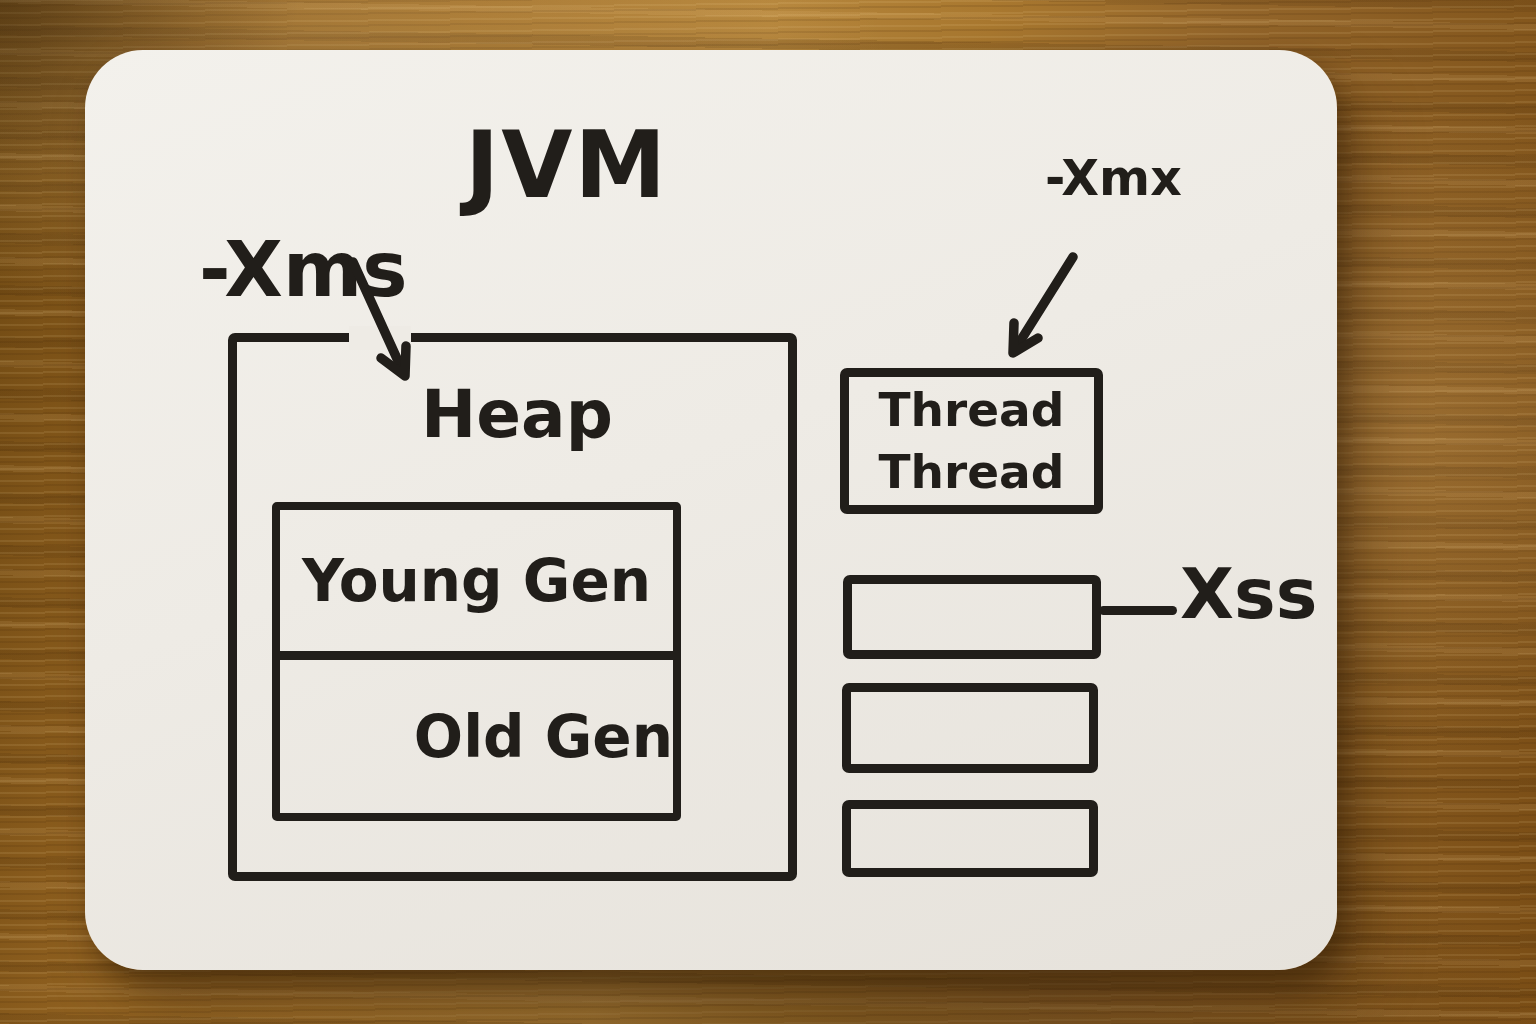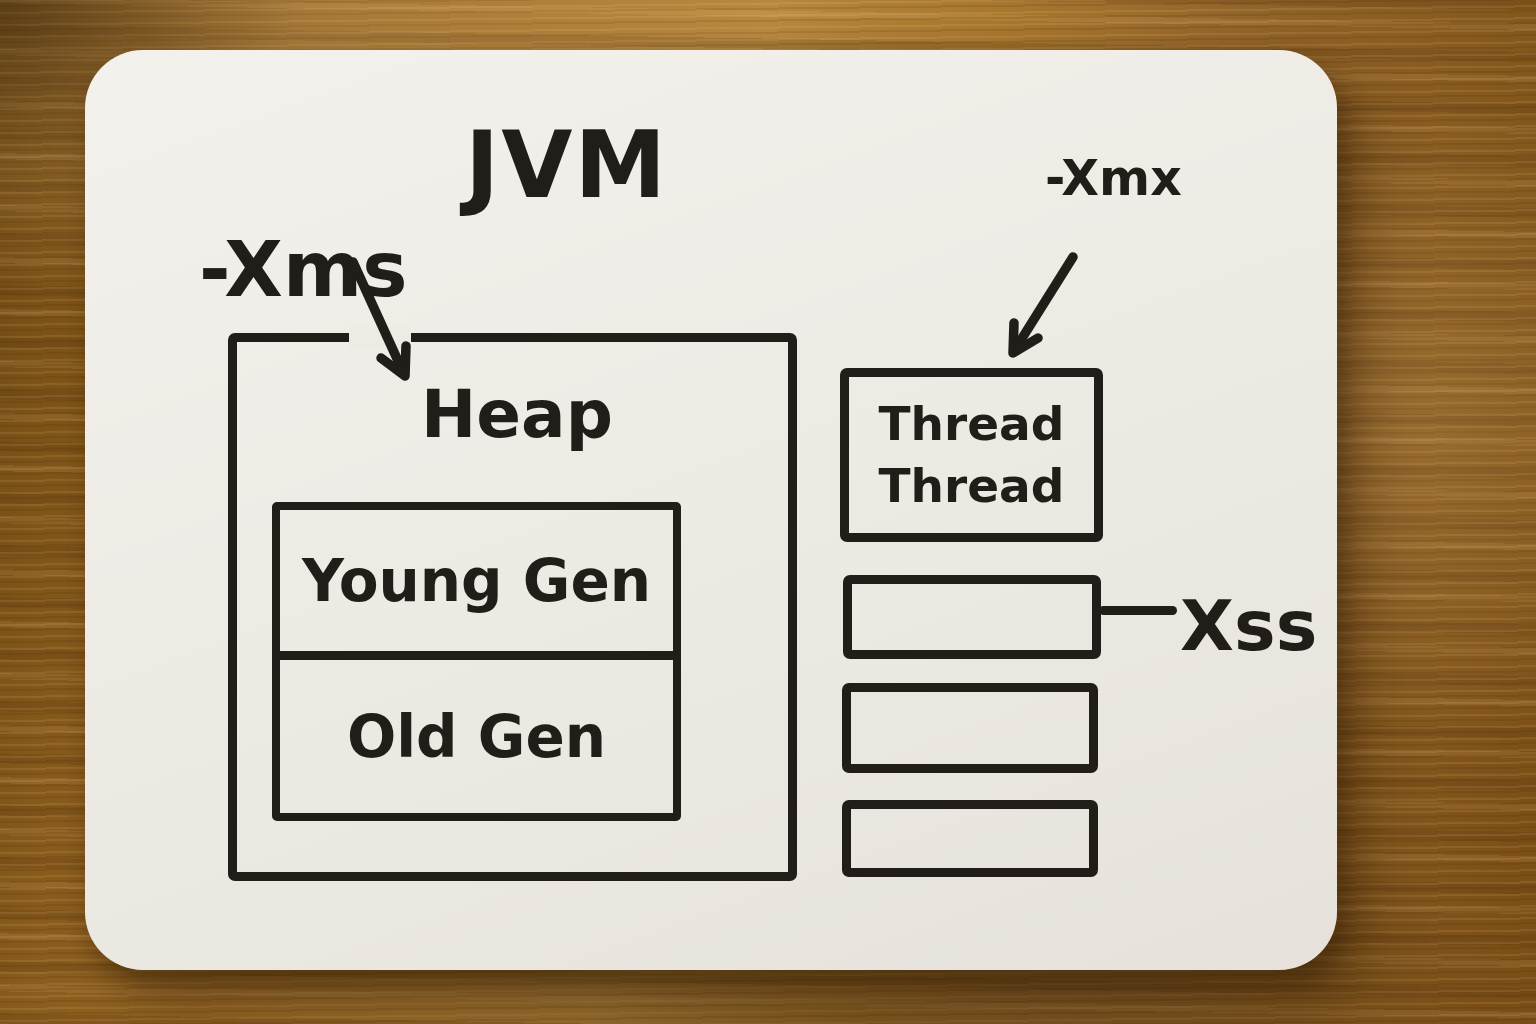--- a/index.html
+++ b/index.html
@@ -44,21 +44,21 @@
     position: absolute;
     color: var(--ink);
     font-weight: bold;
     line-height: 1;
     white-space: nowrap;
   }
 
   .jvm-title   { left: 380px; top: 70px;  width: 400px; text-align: left; font-size: 92px; letter-spacing: 2px; }
   .xms-label   { left: 114px; top: 134px; font-size: 76px; margin-top: 48px; }
   .xmx-label   { left: 960px; top: 104px; font-size: 49px; }
-  .xss-label   { left: 1095px; top: 509px; font-size: 70px; margin-top: 32px; }
+  .xss-label   { left: 1095px; top: 509px; font-size: 70px; }
 
   .sketch-box {
     position: absolute;
     border: 9px solid var(--ink);
     border-radius: 7px;
     box-sizing: border-box;
   }
 
   
   .heap-box   { left: 143px; top: 283px; width: 569px; height: 548px; }
@@ -81,25 +81,25 @@
     border: 8px solid var(--ink);
     border-radius: 5px;
     box-sizing: border-box;
     display: flex; flex-direction: column;
   }
   .gen-section {
     display: flex; align-items: center; justify-content: center;
     font-size: 58px; font-weight: bold; color: var(--ink);
   }
   .gen-young { height: 150px; border-bottom: 9px solid var(--ink); box-sizing: border-box; }
-  .gen-old   { flex: 1; }
+  .gen-old   { flex: 1; justify-content: flex-end; }
 
   
   .thread-box {
-    left: 755px; top: 318px; width: 263px; height: 174px;
+    left: 755px; top: 318px; width: 263px; height: 146px;
     display: flex; flex-direction: column;
     align-items: center; justify-content: center;
   }
   .thread-box span {
     font-size: 47px; font-weight: bold; color: var(--ink); line-height: 62px;
   }
   .stack-box-1 { left: 758px; top: 525px; width: 258px; height: 84px; }
   .stack-box-2 { left: 757px; top: 633px; width: 256px; height: 90px; }
   .stack-box-3 { left: 757px; top: 750px; width: 256px; height: 77px; }
 

